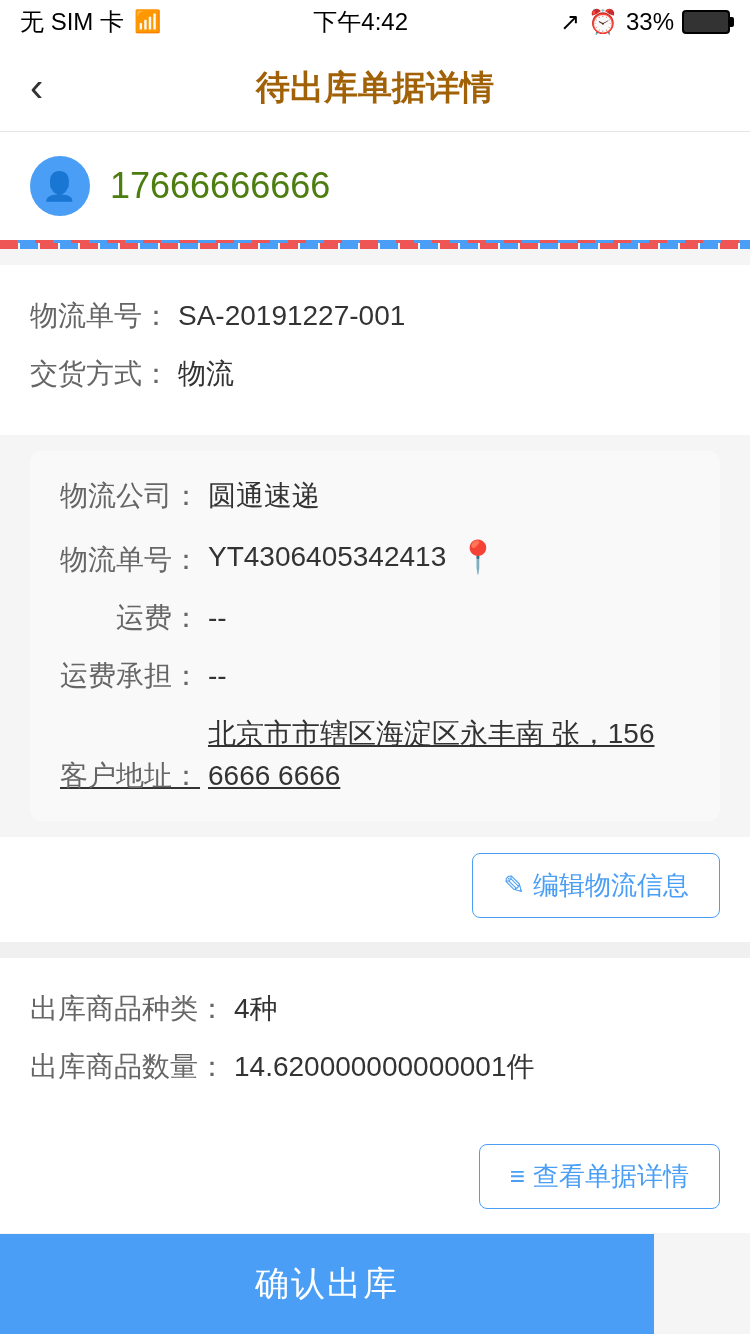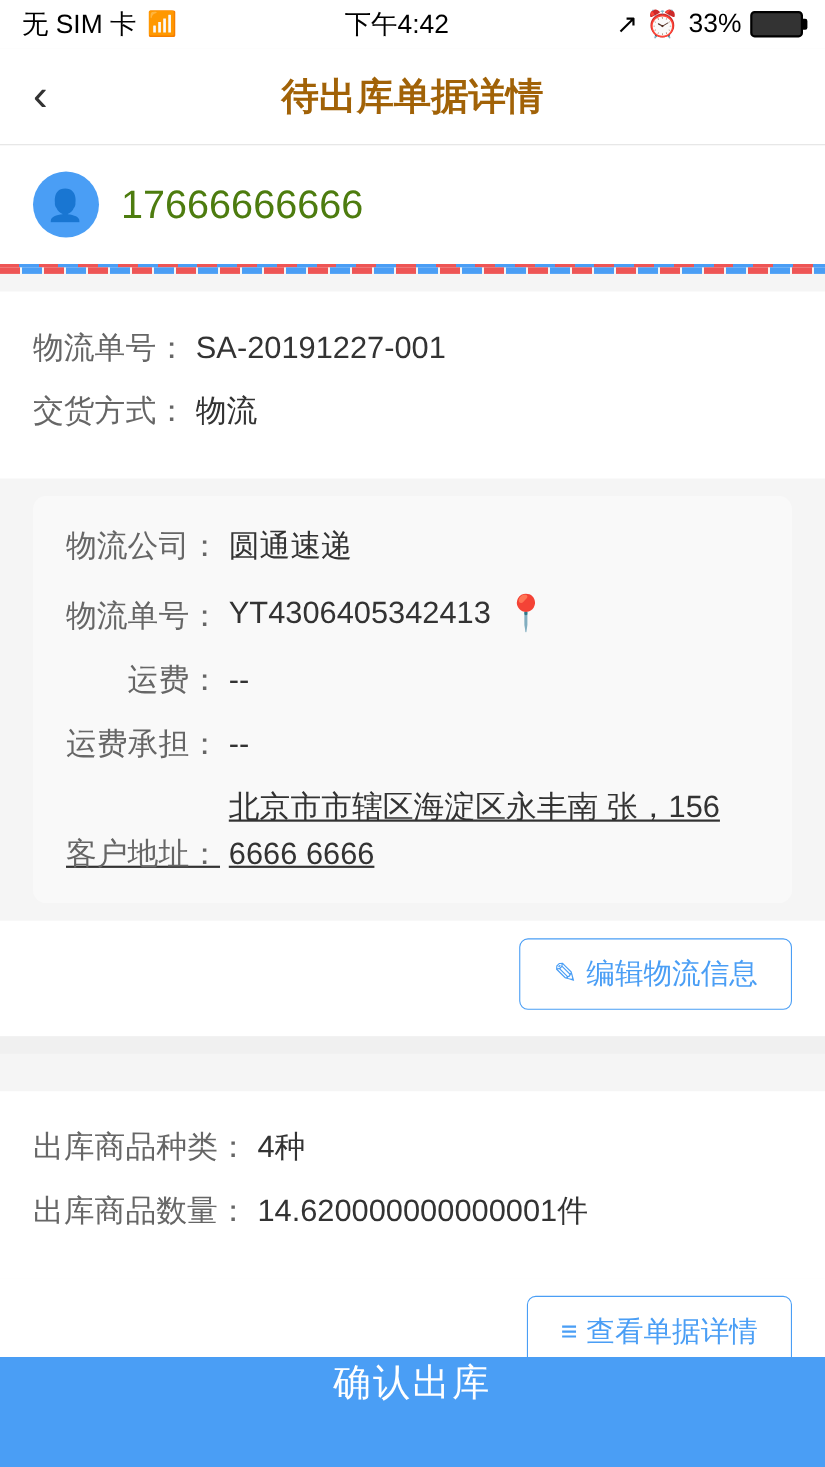--- a/index.html
+++ b/index.html
@@ -193,21 +193,20 @@
     
     .section-divider {
       height: 16px;
       background: #f0f0f0;
     }
 
     
     .goods-section {
       background: #fff;
       padding: 30px 30px 24px 30px;
-      margin-top: 34px;
     }
 
     
     .view-btn {
       display: flex;
       justify-content: flex-end;
       padding: 16px 30px 24px 30px;
       background: #fff;
     }
 
@@ -215,25 +214,25 @@
     .empty-space {
       flex: 1;
       background: #f5f5f5;
       min-height: 200px;
     }
 
     
     .bottom-bar {
       position: fixed;
       bottom: 0;
-      width: 750px;
+      width: 654px;
       height: 100px;
       background: #4a9ef5;
       display: flex;
-      align-items: flex-start;
+      align-items: center;
       justify-content: center;
     }
     .confirm-btn {
       color: #fff;
       font-size: 34px;
       font-weight: 500;
       letter-spacing: 2px;
     }
 
     .page-wrapper {

